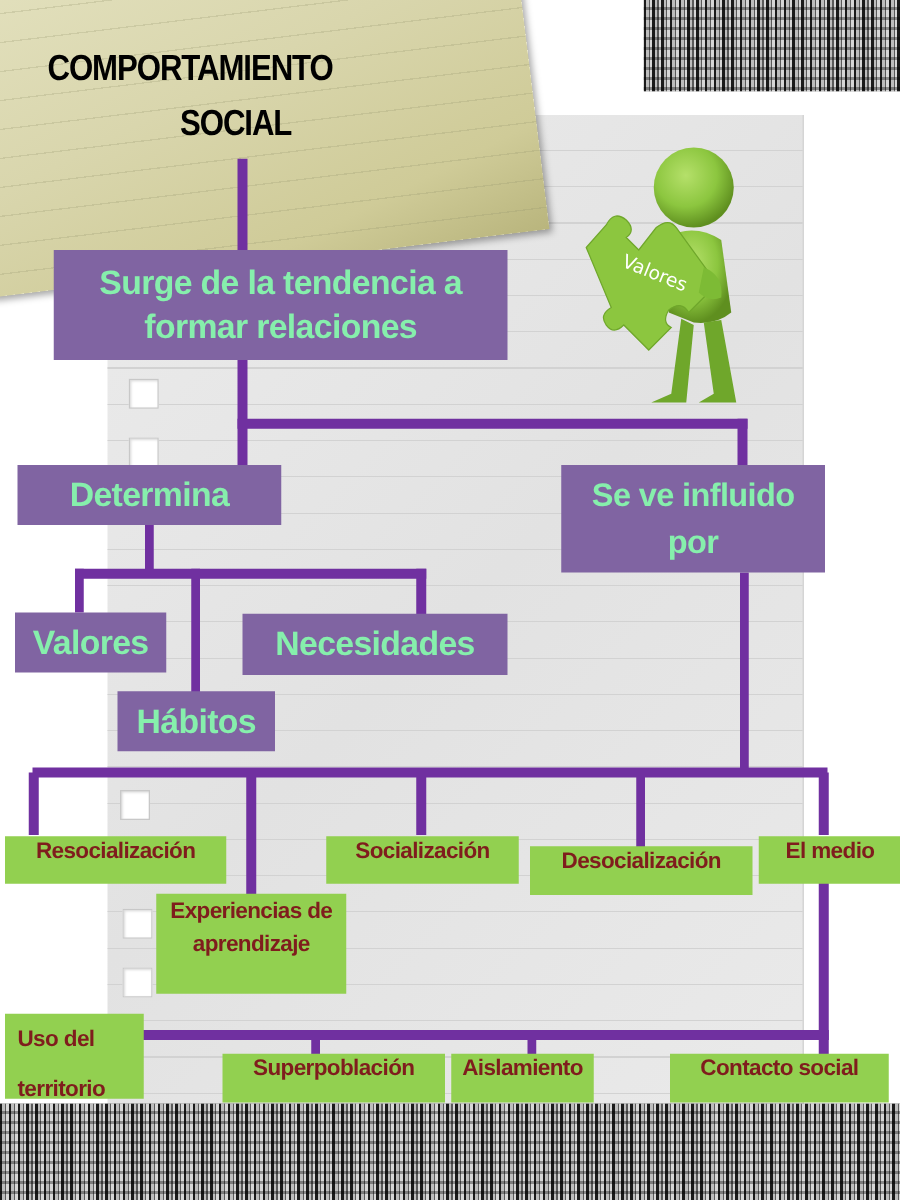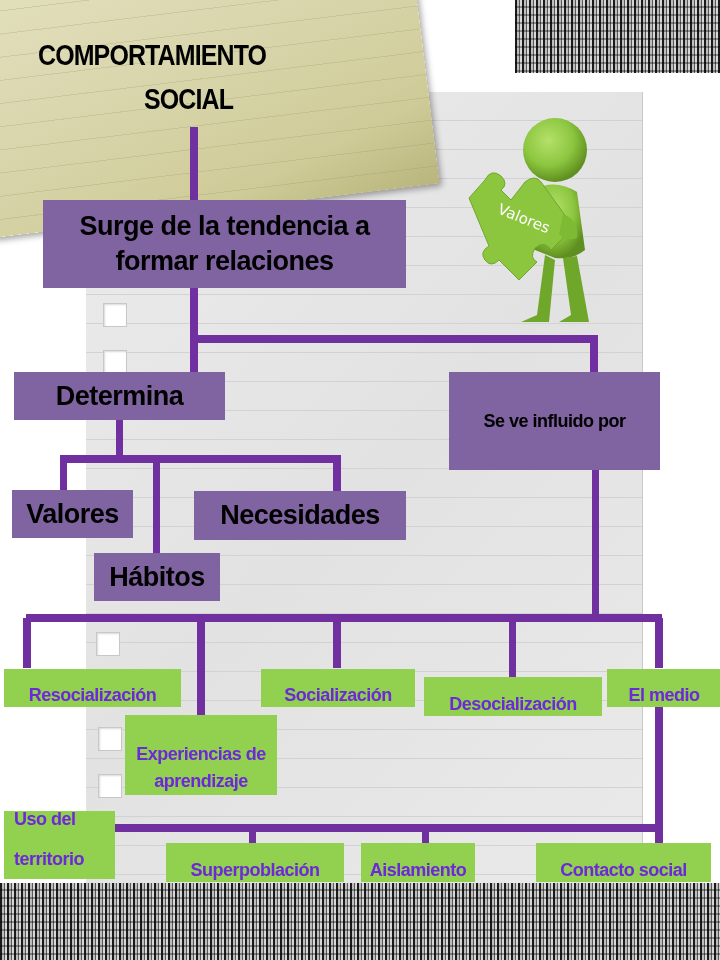--- a/index.html
+++ b/index.html
@@ -48,27 +48,27 @@
   }
 
   .title {
     color: #000; font-weight: bold; font-size: 29px; line-height: 34px;
     letter-spacing: -1px; transform: scaleX(0.86); transform-origin: left top;
   }
 
   .line { background: #7030a0; }
 
   .pbox {
-    background: #8064a2; color: #000000; font-weight: bold;
+    background: #8064a2; color: #86efac; font-weight: bold;
     display: flex; align-items: center; justify-content: center; text-align: center;
     letter-spacing: -0.5px;
   }
   .gbox {
-    background: #92d050; color: #6d28d9; font-weight: bold;
-    display: flex; align-items: flex-end; justify-content: center; text-align: center;
+    background: #92d050; color: #7f1d1d; font-weight: bold;
+    display: flex; align-items: flex-start; justify-content: center; text-align: center;
     letter-spacing: -0.5px; font-size: 18px; line-height: 23px;
   }
   .pbox span, .gbox span { display: inline-block; }
 
   
   .figure { left: 455px; top: 110px; width: 160px; height: 220px; }
 </style>
 </head>
 <body>
 
@@ -126,21 +126,21 @@
 <div class="abs line" style="left:113px;top:824px;width:550px;height:8px"></div>
 <div class="abs line" style="left:249px;top:824px;width:7px;height:20px"></div>
 <div class="abs line" style="left:422px;top:824px;width:7px;height:20px"></div>
 
 <div class="abs pbox" style="left:43px;top:200px;width:363px;height:88px;font-size:27px;line-height:35px">
   <span style="max-width:300px">Surge de la tendencia a formar relaciones</span>
 </div>
 <div class="abs pbox" style="left:14px;top:372px;width:211px;height:48px;font-size:27px">
   <span>Determina</span>
 </div>
-<div class="abs pbox" style="left:449px;top:372px;width:211px;height:98px;font-size:18px;line-height:37px">
+<div class="abs pbox" style="left:449px;top:372px;width:211px;height:86px;font-size:26px;line-height:37px">
   <span style="max-width:190px">Se ve influido por</span>
 </div>
 <div class="abs pbox" style="left:12px;top:490px;width:121px;height:48px;font-size:27px">
   <span>Valores</span>
 </div>
 <div class="abs pbox" style="left:194px;top:491px;width:212px;height:49px;font-size:27px">
   <span>Necesidades</span>
 </div>
 <div class="abs pbox" style="left:94px;top:553px;width:126px;height:48px;font-size:27px">
   <span>Hábitos</span>
@@ -157,21 +157,21 @@
 </div>
 <div class="abs gbox" style="left:607px;top:669px;width:114px;height:38px">
   <span>El medio</span>
 </div>
 <div class="abs gbox" style="left:125px;top:715px;width:152px;height:80px;line-height:27px">
   <span style="max-width:130px">Experiencias de aprendizaje</span>
 </div>
 <div class="abs gbox" style="left:4px;top:811px;width:111px;height:68px;justify-content:flex-start;text-align:left;padding-left:10px;box-sizing:border-box;line-height:40px">
   <span style="max-width:95px">Uso del territorio</span>
 </div>
-<div class="abs gbox" style="left:166px;top:843px;width:178px;height:39px">
+<div class="abs gbox" style="left:178px;top:843px;width:178px;height:39px">
   <span>Superpoblación</span>
 </div>
 <div class="abs gbox" style="left:361px;top:843px;width:114px;height:39px">
   <span>Aislamiento</span>
 </div>
 <div class="abs gbox" style="left:536px;top:843px;width:175px;height:39px">
   <span>Contacto social</span>
 </div>
 
 </body></html>

